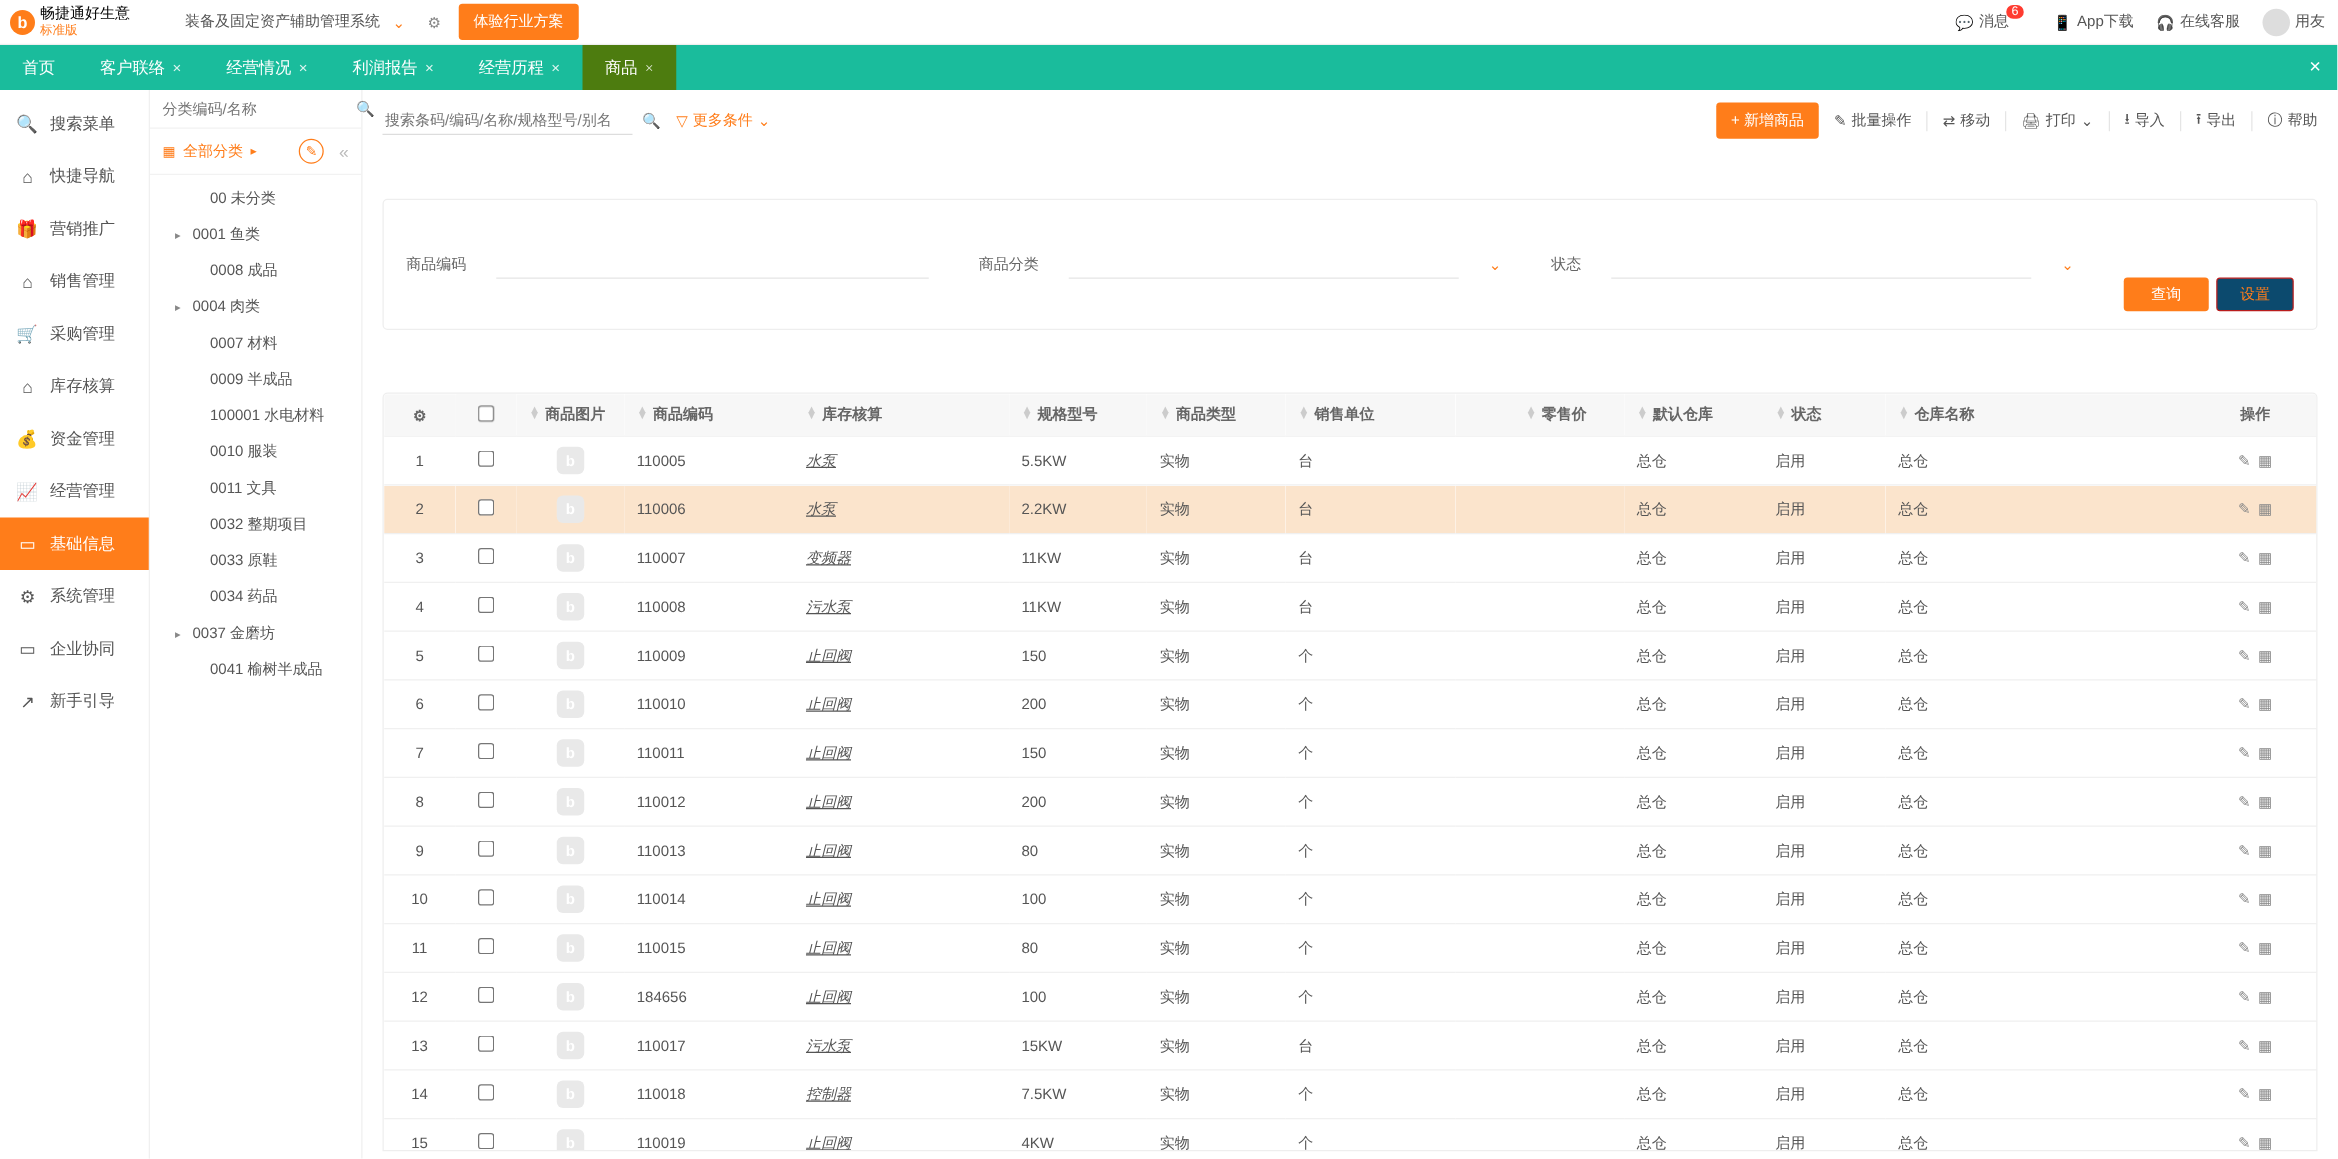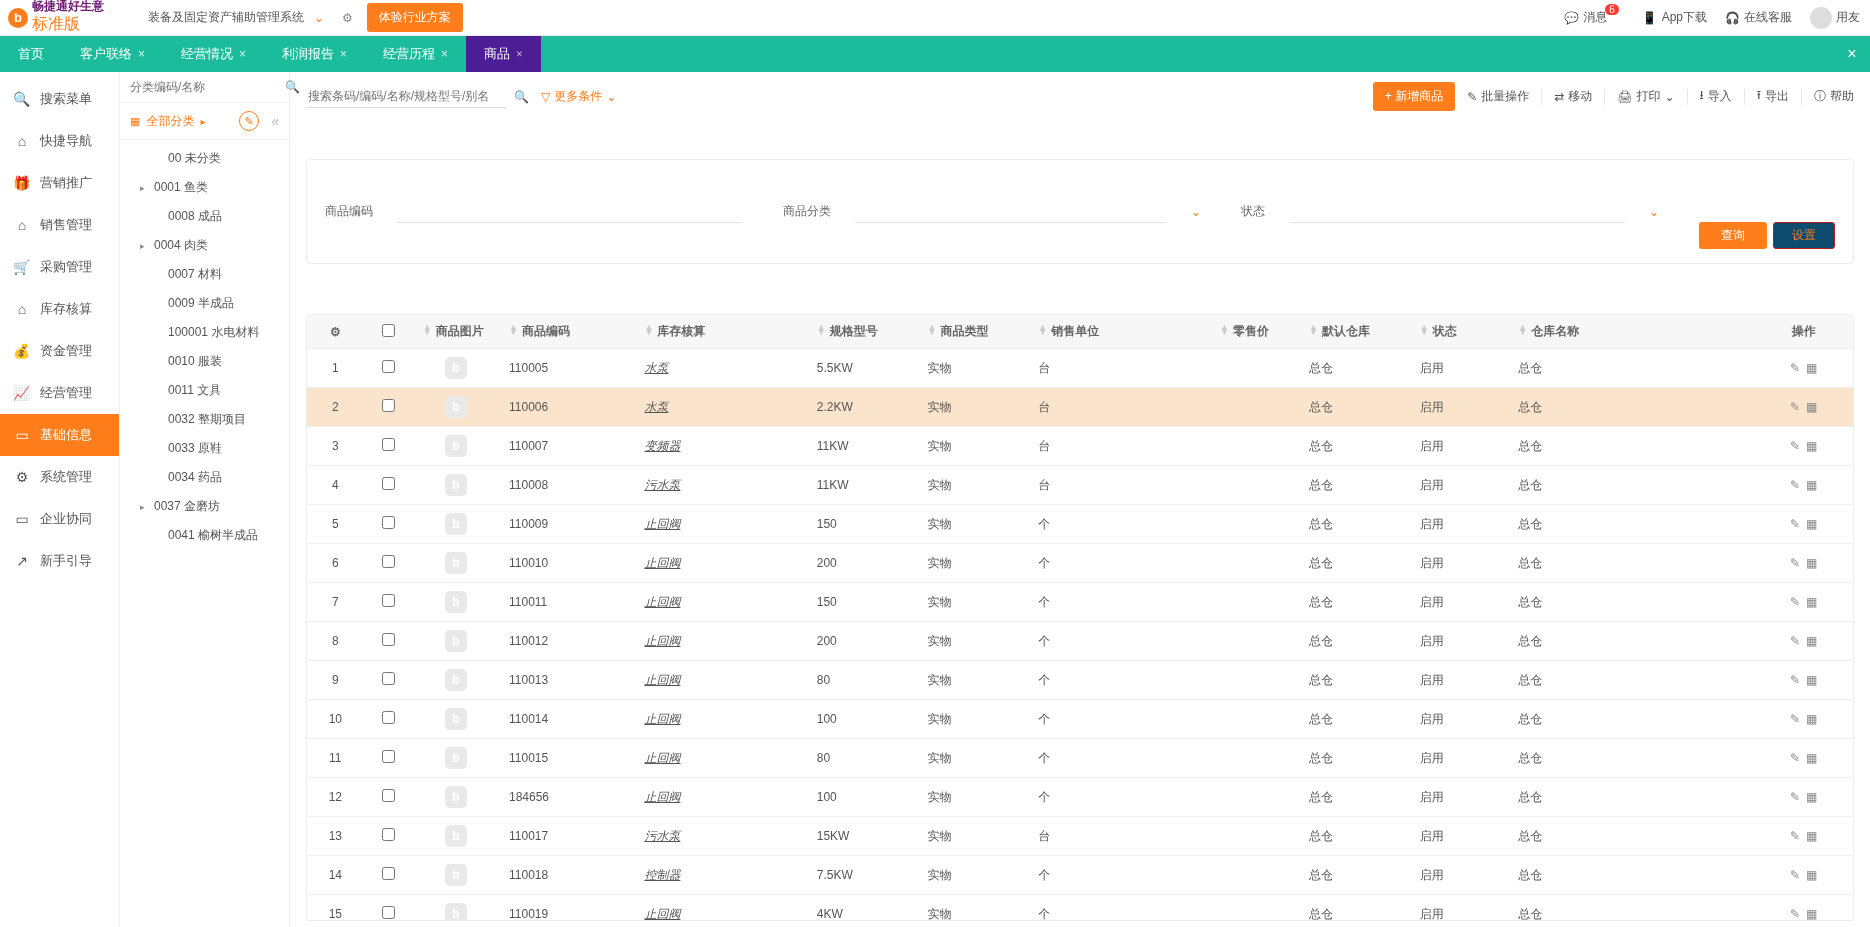--- a/index.html
+++ b/index.html
@@ -3,36 +3,36 @@
 <meta charset="utf-8">
 <style>
 * { box-sizing: border-box; margin: 0; padding: 0; }
 body { font-family: "Microsoft YaHei", "PingFang SC", Arial, sans-serif; font-size: 12px; color: #333; background: #fff; overflow: hidden; }
 .app { display: flex; flex-direction: column; height: 927px; width: 1870px; }
 
 
 .top-header { height: 36px; display: flex; align-items: center; padding: 0 10px 0 8px; border-bottom: 1px solid #eee; }
 .logo-block { display: flex; align-items: center; gap: 4px; width: 120px; }
 .logo-b { width: 20px; height: 20px; border-radius: 50%; background: #ff7d1a; color:#fff; display:flex; align-items:center; justify-content:center; font-weight:bold; font-size:13px; }
-.logo-text { font-size: 12px; color: #701a75; font-weight:700; line-height:1.1; }
-.logo-sub { font-size: 16px; color:#ff7d1a; }
+.logo-text { font-size: 12px; color: #000000; font-weight:400; line-height:1.1; }
+.logo-sub { font-size: 10px; color:#ff7d1a; }
 .sys-select { margin-left: 20px; display:flex; align-items:center; gap:10px; color:#555;text-align:center; }
 .sys-select .caret { color:#ff7d1a; }
 .gear { color:#888; }
 .try-btn { margin-left: 14px; background:#ff7d1a; color:#fff; border:none; padding:6px 12px; border-radius:3px; cursor:pointer; font-size:12px; }
 .spacer { flex:1; }
 .top-actions { display:flex; align-items:center; gap:18px; color:#555; }
 .top-actions .item { display:flex; align-items:center; gap:4px; cursor:pointer; }
 .badge { background:#ff3b30; color:#fff; font-size:10px; border-radius:8px; padding:0 4px; position:relative; top:-8px; left:-6px; }
 .avatar { width:22px; height:22px; border-radius:50%; background:#ddd; display:inline-block; }
 
 
 .tab-bar { height: 36px; background:#1abc9c; display:flex; align-items:stretch; color:#fff; }
 .tab-bar .tab { padding:0 18px; display:flex; align-items:center; gap:6px; cursor:pointer; font-size:13px; }
-.tab-bar .tab.active { background:#4c1d95;font-family:Liberation Serif, serif; }
+.tab-bar .tab.active { background:#4d7c0f;font-family:Liberation Serif, serif; }
 .tab-bar .tab .x { font-size:12px; opacity:.85; }
 .tab-bar .closeall { margin-left:auto; width:36px; display:flex; align-items:center; justify-content:center; cursor:pointer; font-size:16px; }
 
 
 .body { flex:1; display:flex; min-height:0; }
 
 
 .left-nav { width:120px; background:#fff; border-right:1px solid #f0f0f0; display:flex; flex-direction:column; padding-top:6px; }
 .left-nav .nav-item { display:flex; align-items:center; gap:10px; padding:12px 14px; color:#555; cursor:pointer; font-size:13px; }
 .left-nav .nav-item.active { background:#ff7d1a; color:#fff; }

